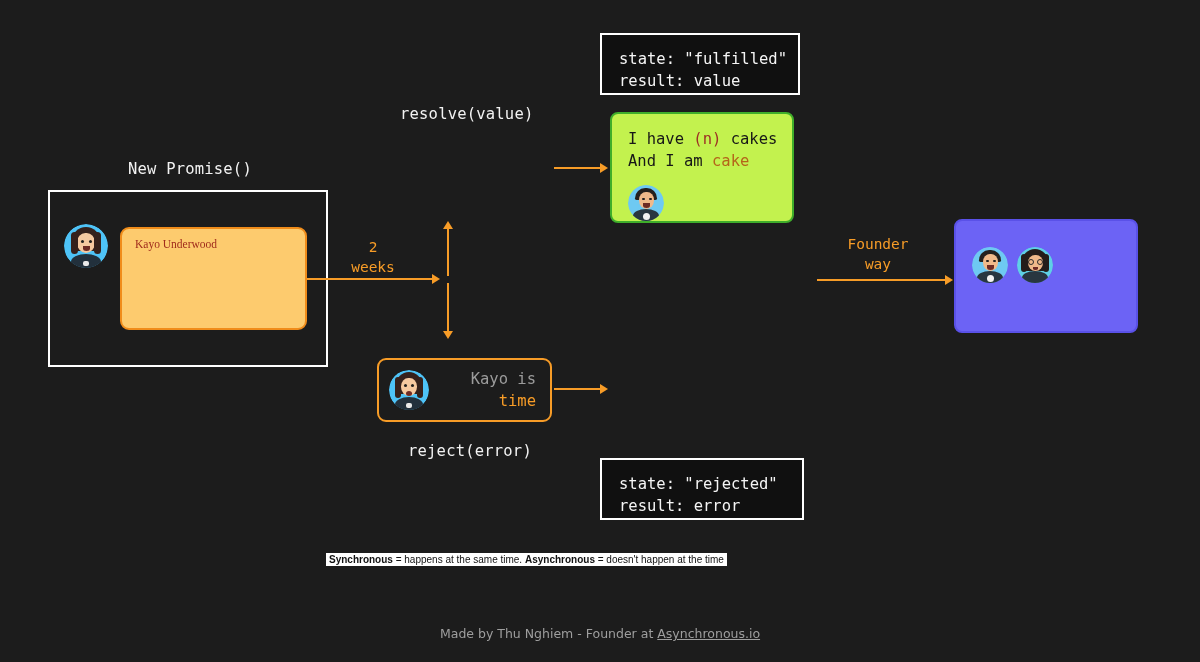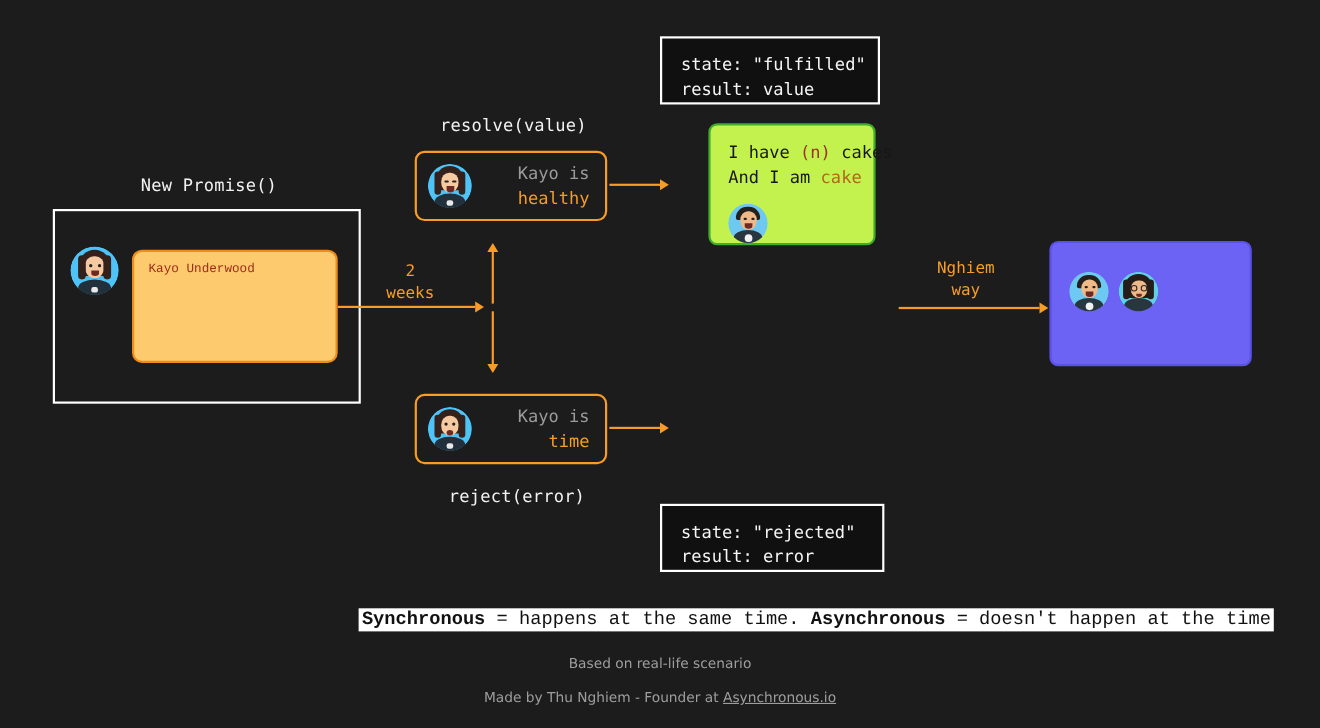--- a/index.html
+++ b/index.html
@@ -41,21 +41,21 @@
   }
 
   
   .bubble {
     background: #fdcb6e;
     border: 2px solid #f08c1a;
     border-radius: 9px;
     padding: 9px 13px 12px 13px;
   }
   .bubble-name {
-    font-family: Liberation Mono, monospace;
+    font-family: Liberation Serif, serif;
     font-size: 11.5px;
     color: #a02c1c;
     margin-bottom: 23px;
   }
   .bubble-text {
     font-family: "DejaVu Sans Mono", monospace;
     font-size: 15px;
     line-height: 1.42;
     color: #1c1c1c;
     white-space: pre-wrap;
@@ -130,22 +130,22 @@
     font-size: 14.5px;
     line-height: 1.35;
     text-align: center;
     white-space: pre;
   }
 
   
   .legend {
     background: #ffffff;
     color: #111111;
-    font-family: Liberation Mono, monospace;
-    font-size: 17px;
+    font-family: Liberation Sans, sans-serif;
+    font-size: 10px;
     padding: 1px 3px;
     white-space: nowrap;
   }
   .legend b { font-weight: 700; }
   .footnote {
     color: #9e9e9e;
     font-family: "DejaVu Sans", sans-serif;
     font-size: 12.5px;
     white-space: nowrap;
   }
@@ -200,44 +200,28 @@
   <div class="abs arrow-head-r" style="left:432px; top:274px;"></div>
 
   <div class="abs v-line" style="left:447px; top:228px; height:48px;"></div>
   <div class="abs arrow-head-u" style="left:443px; top:221px;"></div>
 
   <div class="abs v-line" style="left:447px; top:283px; height:48px;"></div>
   <div class="abs arrow-head-d" style="left:443px; top:331px;"></div>
 
   <div class="abs title" style="left:400px; top:105px;">resolve(value)</div>
 
-  <div class="abs pill" style="left:377px; top:137px; width:175px; height:64px;">
-    <div class="av" style="width:40px; height:40px;">
-      <div class="bg" style="background:#4ec3f7;"></div>
-      <div class="hair" style="left:7px; top:2px; width:26px; height:22px; background:#35211c; border-radius:13px 13px 4px 4px;"></div>
-      <div class="face" style="left:12px; top:8px; width:16px; height:18px; background:#f6c9a0;"></div>
-      <div class="hair" style="left:6px; top:7px; width:6px; height:21px; background:#35211c; border-radius:3px;"></div>
-      <div class="hair" style="left:28px; top:7px; width:6px; height:21px; background:#35211c; border-radius:3px;"></div>
-      <div class="eye" style="left:15px; top:15px; width:4px; height:2px; border-radius:2px;"></div>
-      <div class="eye" style="left:22px; top:15px; width:4px; height:2px; border-radius:2px;"></div>
-      <div class="mouth" style="left:17px; top:20px; width:7px; height:6px;"></div>
-      <div class="body" style="left:6px; bottom:-2px; width:28px; height:15px; background:#22303c;"></div>
-      <div class="badge" style="left:17px; bottom:2px; width:6px; height:5px; background:#e9e9e9; border-radius:2px;"></div>
-    </div>
-    <div class="pill-text"><span>Kayo is</span>
-<span class="accent">healthy</span></div>
-  </div>
 
   <div class="abs h-line" style="left:554px; top:167px; width:46px;"></div>
   <div class="abs arrow-head-r" style="left:600px; top:163px;"></div>
 
   <div class="abs state-box" style="left:600px; top:33px; width:200px; height:62px;">state: "fulfilled"
 result: value</div>
 
-  <div class="abs card green" style="left:644px; top:112px; width:152px; height:111px;">
+  <div class="abs card green" style="left:610px; top:112px; width:184px; height:111px;">
     <div class="card-text"><span>I have </span><span class="hl-red">(n)</span><span> cakes
 And I am </span><span class="hl-amber">cake</span></div>
     <div class="card-avatars">
       <div class="av" style="width:36px; height:36px;">
         <div class="bg" style="background:#6ec9f2;"></div>
         <div class="hair" style="left:7px; top:3px; width:22px; height:12px; background:#24201d; border-radius:11px 11px 2px 2px;"></div>
         <div class="face" style="left:11px; top:7px; width:15px; height:17px; background:#f0b98a;"></div>
         <div class="eye" style="left:14px; top:13px; width:3px; height:2px; border-radius:2px;"></div>
         <div class="eye" style="left:21px; top:13px; width:3px; height:2px; border-radius:2px;"></div>
         <div class="mouth" style="left:15px; top:18px; width:7px; height:5px;"></div>
@@ -266,21 +250,21 @@
 
   <div class="abs title" style="left:408px; top:442px;">reject(error)</div>
 
   <div class="abs h-line" style="left:554px; top:388px; width:46px;"></div>
   <div class="abs arrow-head-r" style="left:600px; top:384px;"></div>
 
 
   <div class="abs state-box" style="left:600px; top:458px; width:204px; height:62px;">state: "rejected"
 result: error</div>
 
-  <div class="abs edge-label" style="left:828px; top:235px; width:100px;">Nghiem
+  <div class="abs edge-label" style="left:828px; top:235px; width:100px;">Founder
 way</div>
   <div class="abs h-line" style="left:817px; top:279px; width:128px;"></div>
   <div class="abs arrow-head-r" style="left:945px; top:275px;"></div>
 
   <div class="abs card blue" style="left:954px; top:219px; width:184px; height:114px;">
     <div class="card-avatars">
       <div class="av" style="width:36px; height:36px;">
         <div class="bg" style="background:#6ec9f2;"></div>
         <div class="hair" style="left:7px; top:3px; width:22px; height:12px; background:#24201d; border-radius:11px 11px 2px 2px;"></div>
         <div class="face" style="left:11px; top:7px; width:15px; height:17px; background:#f0b98a;"></div>
@@ -299,17 +283,16 @@
         <div class="glasses" style="left:11px; top:12px; width:6px; height:6px;"></div>
         <div class="glasses" style="left:20px; top:12px; width:6px; height:6px;"></div>
         <div class="mouth" style="left:16px; top:20px; width:5px; height:3px;"></div>
         <div class="body" style="left:5px; bottom:-2px; width:26px; height:14px; background:#283640;"></div>
       </div>
     </div>
   </div>
 
   <div class="abs legend" style="left:326px; top:553px;"><b>Synchronous</b><span> = happens at the same time. </span><b>Asynchronous</b><span> = doesn't happen at the time</span></div>
 
-  <div class="abs footnote" style="left:0; top:595px; width:1200px; text-align:center;">Based on real-life scenario</div>
 
   <div class="abs footnote" style="left:0; top:626px; width:1200px; text-align:center;"><span>Made by Thu Nghiem - Founder at </span><span class="link">Asynchronous.io</span></div>
 
 </div>
 
 </body></html>

